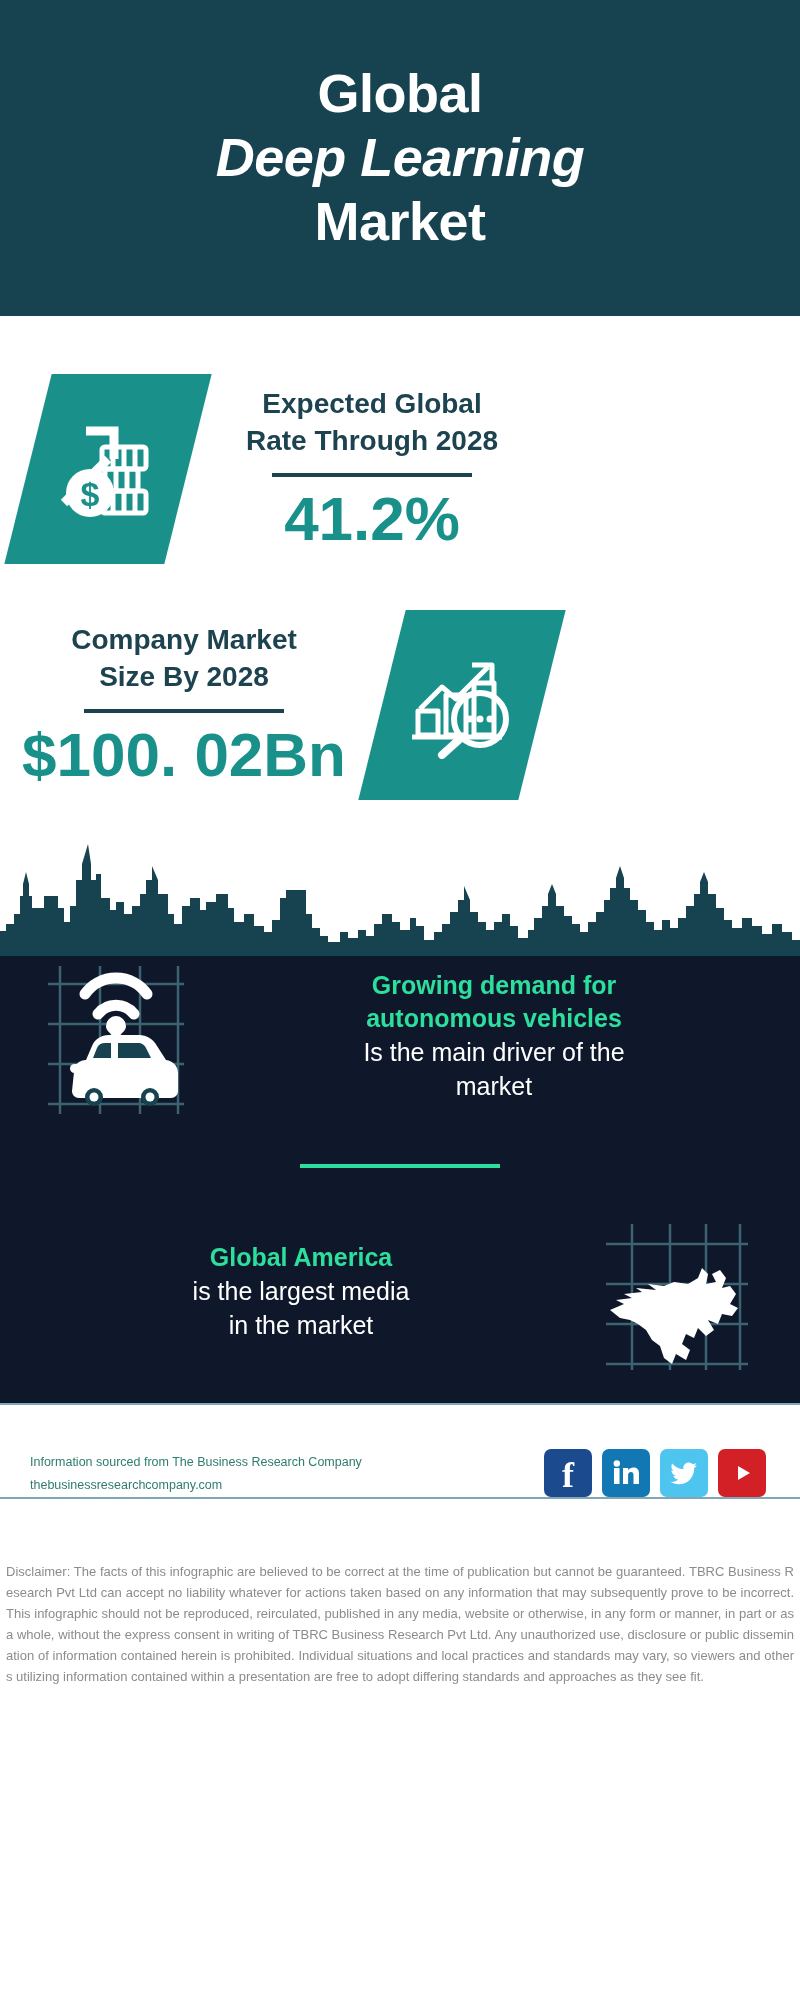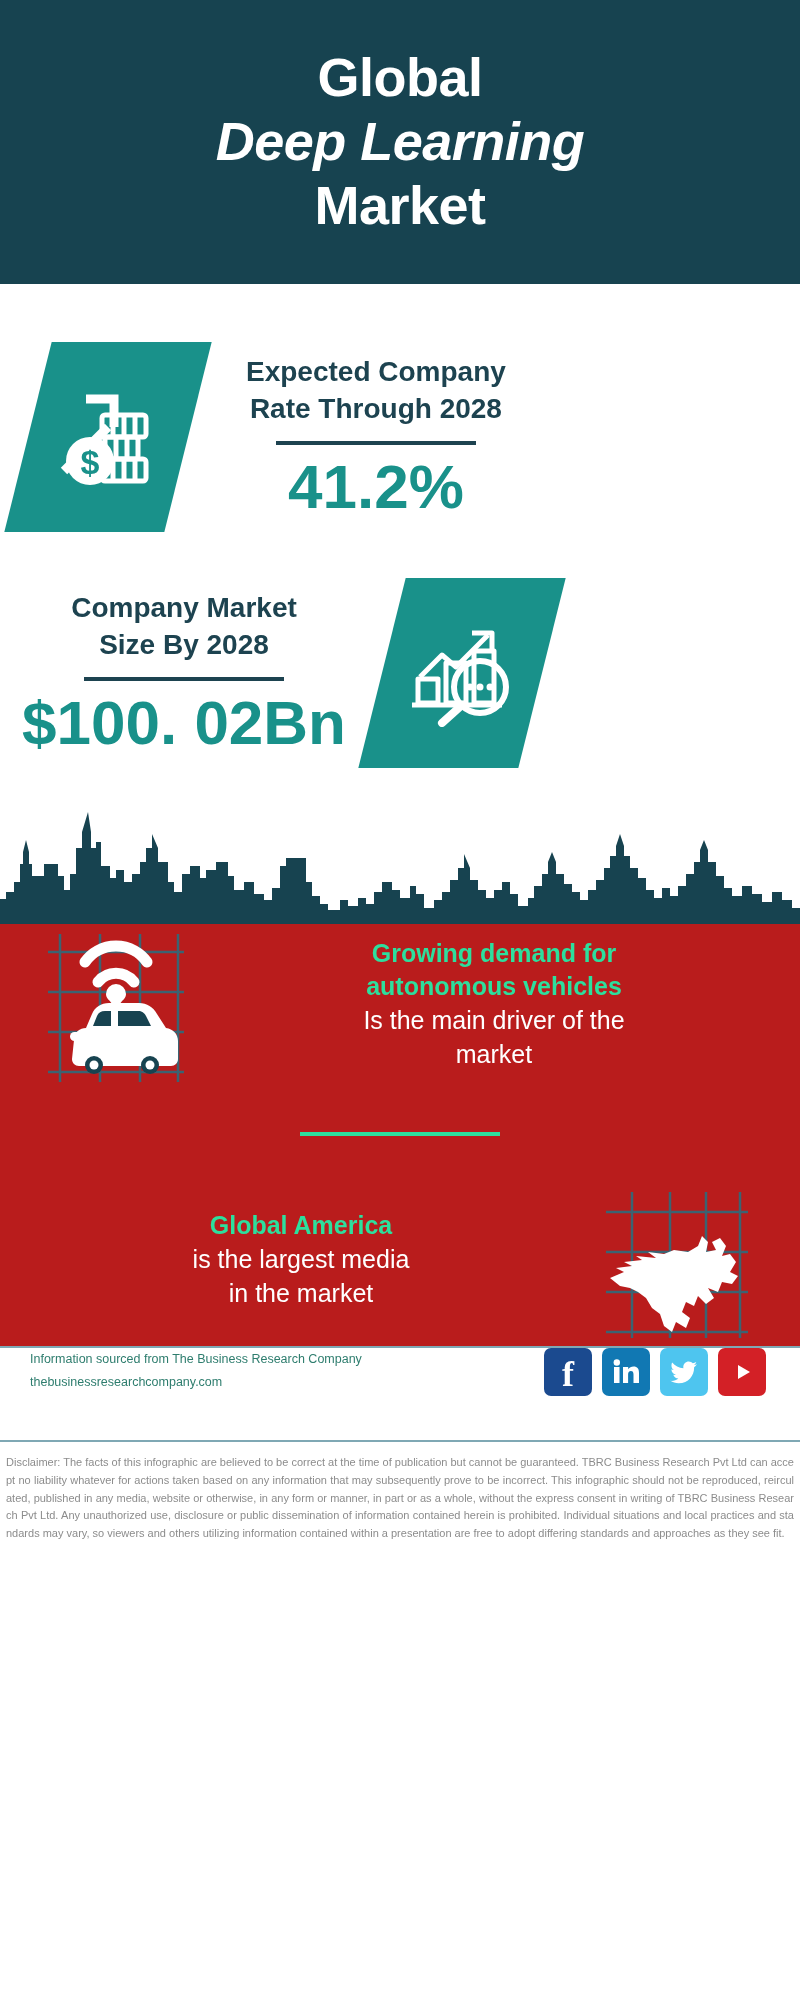--- a/index.html
+++ b/index.html
@@ -8,21 +8,21 @@
     font-family:"Liberation Sans", sans-serif;
     background:#ffffff;
     width:800px; height:2000px;
     position:relative; overflow:hidden;
   }
   .page { width:800px; height:2000px; position:relative; background:#fff; }
 
   
   .header {
     background:#174350;
-    height:284px;
+    height:316px;
     display:flex; flex-direction:column;
     align-items:center; justify-content:center;
   }
   .header h1 {
     color:#ffffff;
     font-size:54px;
     font-weight:bold;
     line-height:1.18;
     text-align:center;
     letter-spacing:-0.5px;
@@ -68,23 +68,23 @@
 
   
   .row2 { padding-top:46px; padding-left:22px; }
   .row2 .stat-text { margin-right:36px; }
 
   
   .skyline { width:800px; height:120px; display:block; margin-top:36px; }
 
   
   .dark-zone {
-    background:#b91c1c;
+    background:#0f172a;
     position:relative;
-    padding:0 0 6px 0;
+    padding:0 0 31px 0;
   }
   .fact-row { display:flex; align-items:center; }
 
   .grid-icon {
     position:relative; width:150px; height:160px; flex:0 0 auto;
     margin-left:38px;
   }
   .grid-icon svg { display:block; }
 
   .fact-text { flex:1; text-align:center; padding:0 20px; }
@@ -99,21 +99,21 @@
     width:200px; height:4px; background:#2ddf9d;
     margin:48px auto 44px auto;
   }
 
   
   .footer {
     background:#ffffff;
     border-top:2px solid #7fa8b4;
     border-bottom:2px solid #7fa8b4;
     height:96px;
-    display:flex; align-items:flex-start; justify-content:space-between;
+    display:flex; align-items:flex-end; justify-content:space-between;
     padding:0 34px 0 30px;
   }
   .footer-text { color:#2e7d6e; font-size:12.5px; line-height:1.85; }
   .socials { display:flex; gap:10px; align-items:center; }
   .sbox {
     width:48px; height:48px; border-radius:7px;
     display:flex; align-items:center; justify-content:center;
   }
   .sb-fb { background:#1b4a8f; }
   .sb-li { background:#1178b3; }
@@ -121,26 +121,27 @@
   .sb-yt { background:#d32026; }
   .sbox svg, .sbox span { display:block; }
   .fb-f {
     color:#fff; font-size:36px; font-weight:bold;
     font-family:"Liberation Serif", serif; line-height:1;
     margin-top:4px;
   }
 
   
   .disclaimer {
-    padding:12px 6px 0 6px;
+    padding:19px 6px 0 6px;
     color:#8c8c8c;
-    font-size:11px;
+    font-size:13px;
     line-height:1.62;
     text-align:justify;
     word-break:break-all;
+    margin-top:43px;
   }
 </style>
 </head>
 <body>
 
 <div class="page">
 
   <div class="header">
     <h1>
       <span class="line1">Global</span><br>
@@ -174,21 +175,21 @@
               <line x1="83" y1="80" x2="83" y2="102"></line>
             </g>
 
             <circle cx="38" cy="82" r="24" fill="#fff"></circle>
             <text x="38" y="95" font-size="34" font-weight="bold" fill="#19918a" text-anchor="middle" font-family="Liberation Sans, sans-serif">$</text>
           </svg>
         </span>
       </div>
       <div class="stat-text">
         <div class="stat-title">
-          <span>Expected Company</span><br>
+          <span>Expected Global</span><br>
           <span>Rate Through 2028</span>
         </div>
         <div class="divider-dark"></div>
         <div class="stat-value">41.2%</div>
       </div>
     </div>
 
     <div class="stat-row row2">
       <div class="stat-text">
         <div class="stat-title">

